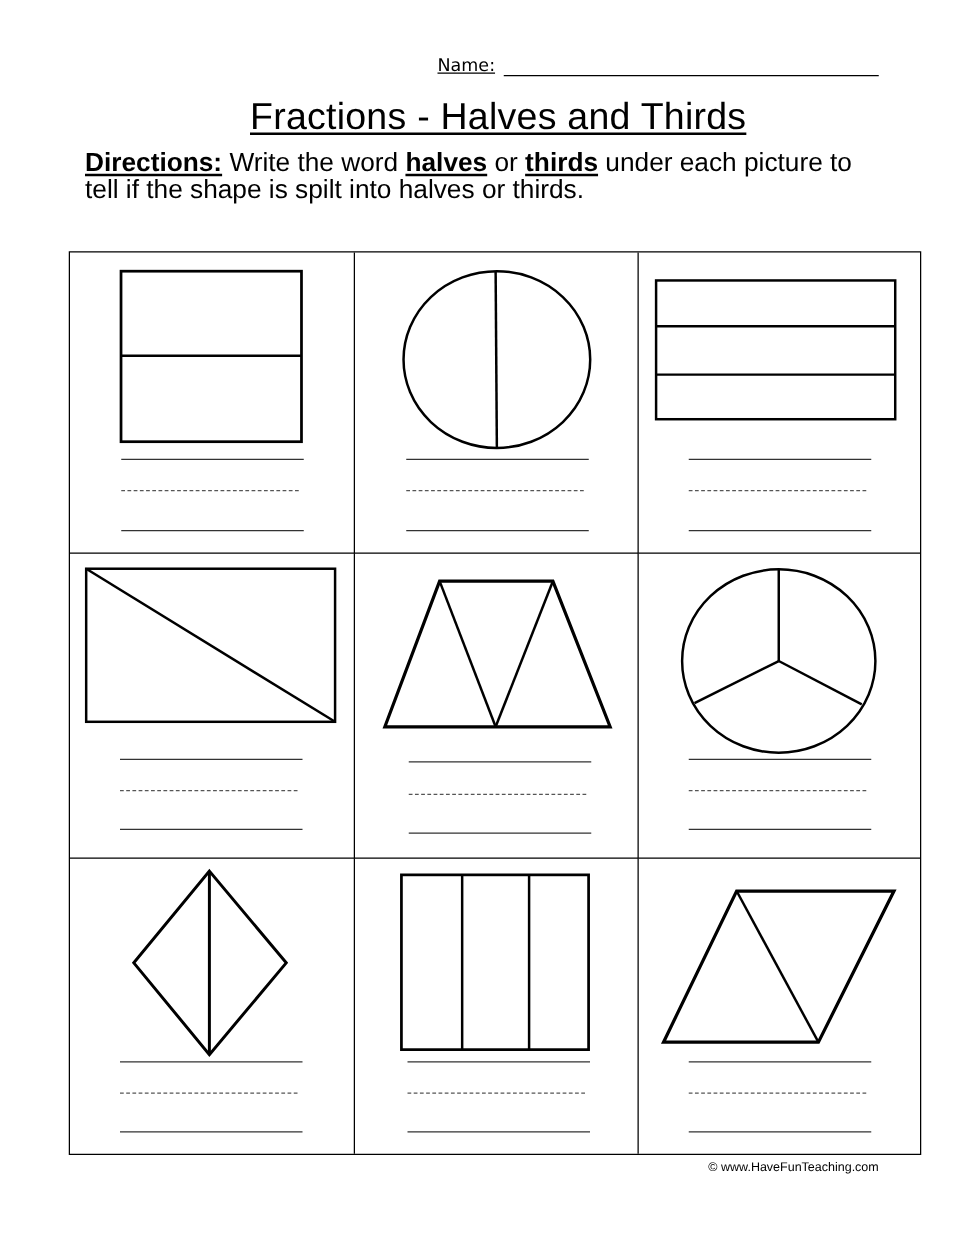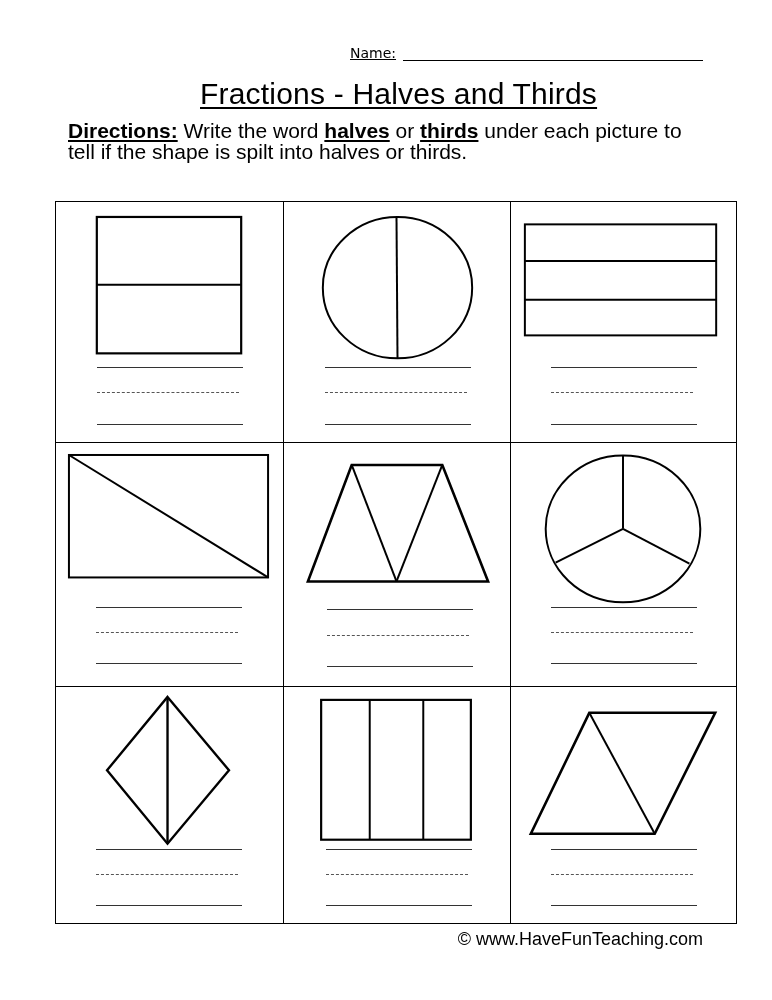--- a/index.html
+++ b/index.html
@@ -12,21 +12,21 @@
     .directions .lbl { font-weight: bold; text-decoration: underline; }
     .directions .kw { font-weight: bold; text-decoration: underline; }
     .grid { position: absolute; left: 55px; top: 201px; width: 682px; height: 723px; border: 1.5px solid #000; box-sizing: border-box; display: grid; grid-template-columns: 228px 227px 1fr; grid-template-rows: 241px 244px 1fr; }
     .cell { position: relative; border-right: 1.2px solid #000; border-bottom: 1.2px solid #000; box-sizing: border-box; }
     .cell:nth-child(3n) { border-right: none; }
     .cell:nth-child(n+7) { border-bottom: none; }
     .cell svg.shape { position: absolute; left: 0; top: 0; width: 100%; height: 100%; }
     .answer { position: absolute; width: 146px; }
     .line-solid { position: absolute; left: 0; width: 146px; border-top: 1px solid #333; }
     .line-dash { position: absolute; left: 0; width: 142px; border-top: 1px dashed #555; }
-    .footer { position: absolute; right: 69px; top: 929px; font-size: 18px; }
+    .footer { position: absolute; right: 69px; top: 929px; font-size: 10px; }
   </style>
 </head>
 <body>
 
 <div class="name-row">
   <span class="name-label">Name:</span>
   <span class="name-line"></span>
 </div>
 
 <div class="title">Fractions - Halves and Thirds</div>

